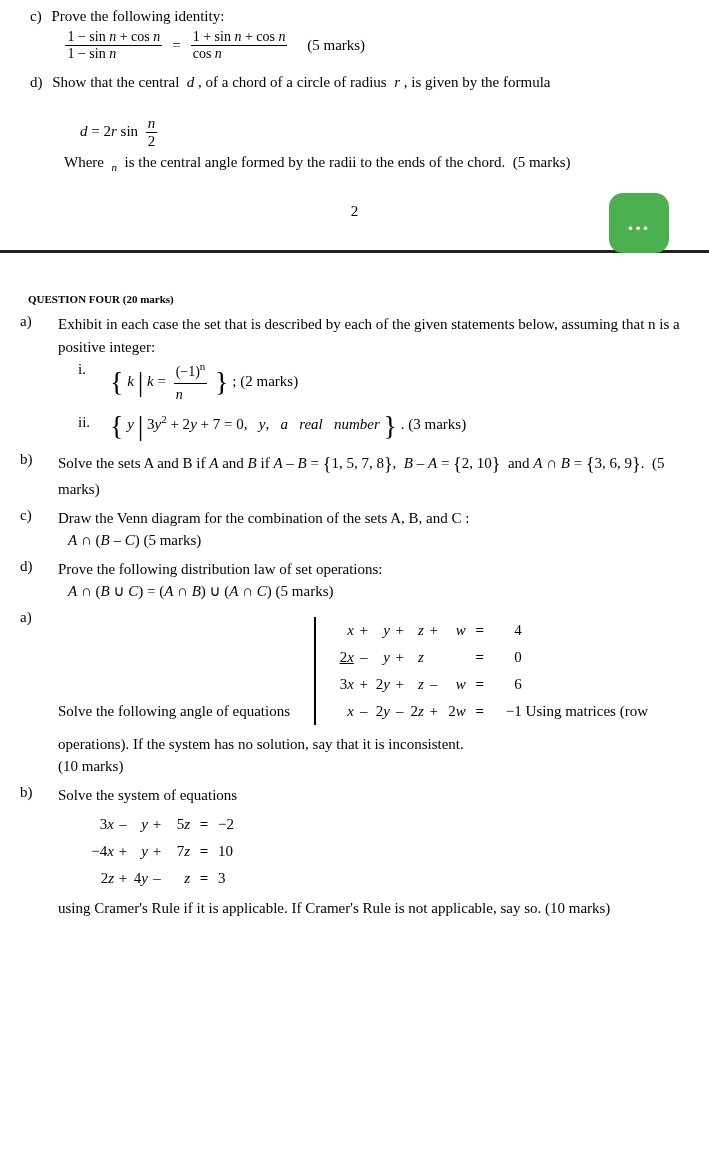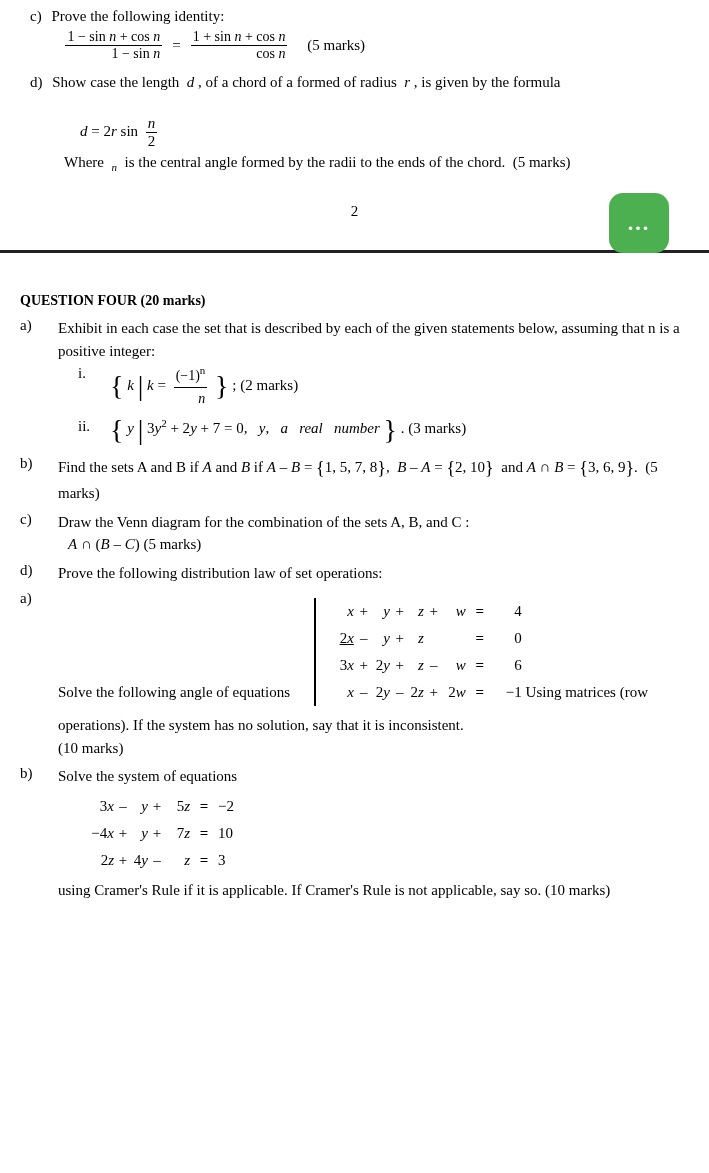--- a/index.html
+++ b/index.html
@@ -25,21 +25,21 @@
       vertical-align: top;
     }
     .part-content {
       display: inline-block;
       max-width: 620px;
       vertical-align: top;
     }
     .fraction {
       display: inline-flex;
       flex-direction: column;
-      align-items: flex-end;
+      align-items: flex-start;
       vertical-align: middle;
       margin: 0 4px;
       font-size: 14px;
     }
     .fraction .numerator {
       border-bottom: 1px solid #000;
       padding: 0 2px;
       text-align: center;
     }
     .fraction .denominator {
@@ -89,22 +89,23 @@
       margin: 10px 0 0 0;
     }
     .section-gap {
       height: 40px;
     }
     .page-bottom {
       padding: 0 20px 20px 20px;
     }
     .question-title {
       font-weight: bold;
-      font-size: 14px;
+      font-size: 11px;
       margin-bottom: 8px;
+      margin-left: 8px;
     }
     .sub-item {
       display: flex;
       margin-bottom: 6px;
     }
     .sub-label {
       min-width: 38px;
       font-size: 15px;
     }
     .sub-body {
@@ -217,23 +218,23 @@
           <span class="denominator">cos <em>n</em></span>
         </span>
         &nbsp;<span>(5 marks)</span>
       </span>
     </span>
   </div>
 
   <div class="question-part">
     <span class="part-label">d)</span>
     <span class="part-content">
-      <span>Show case the length</span>
+      <span>Show that the central</span>
       &nbsp;<em>d</em>
-      <span>, of a chord of a formed of radius</span>
+      <span>, of a chord of a circle of radius</span>
       &nbsp;<em>r</em>
       <span>, is given by the formula</span>
     </span>
   </div>
 
   <div class="formula-block">
     <em>d</em> = 2<em>r</em> sin
     <span class="fraction" style="font-size:15px;">
       <span class="numerator"><em>n</em></span>
       <span class="denominator">2</span>
@@ -295,21 +296,21 @@
             . (3 marks)
           </span>
         </div>
       </div>
     </span>
   </div>
 
   <div class="sub-item">
     <span class="sub-label">b)</span>
     <span class="sub-body">
-      <span>Find the sets  A and  B if</span>
+      <span>Solve the sets  A and  B if</span>
       <em>A</em> and <em>B</em> if
       <em>A</em> – <em>B</em> = <span class="set-brace">{</span>1, 5, 7, 8<span class="set-brace">}</span>,&nbsp;
       <em>B</em> – <em>A</em> = <span class="set-brace">{</span>2, 10<span class="set-brace">}</span>&nbsp;
       and <em>A</em> ∩ <em>B</em> = <span class="set-brace">{</span>3, 6, 9<span class="set-brace">}</span>.&nbsp;
       <span>(5 marks)</span>
     </span>
   </div>
 
   <div class="sub-item">
     <span class="sub-label">c)</span>
@@ -319,20 +320,24 @@
         <em>A</em> ∩ (<em>B</em> – <em>C</em>)
         <span>(5 marks)</span>
       </span>
     </span>
   </div>
 
   <div class="sub-item">
     <span class="sub-label">d)</span>
     <span class="sub-body">
       <span>Prove the following distribution law of set operations:</span><br>
+      <span style="margin-left:10px;">
+        <em>A</em> ∩ (<em>B</em> ∪ <em>C</em>) = (<em>A</em> ∩ <em>B</em>) ∪ (<em>A</em> ∩ <em>C</em>)
+        <span>(5 marks)</span>
+      </span>
     </span>
   </div>
 
 
   <div class="sub-item">
     <span class="sub-label">a)</span>
     <span class="sub-body">
       <span>Solve the following angle of equations</span>
       <div class="system-equations">
         

